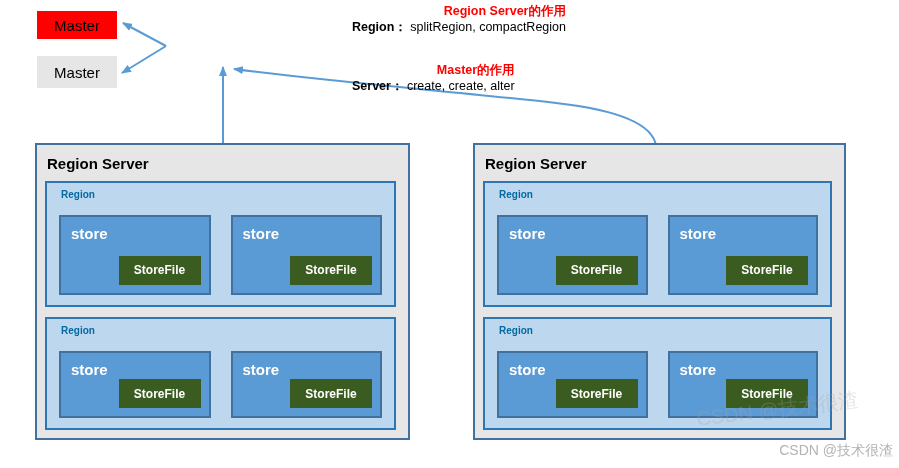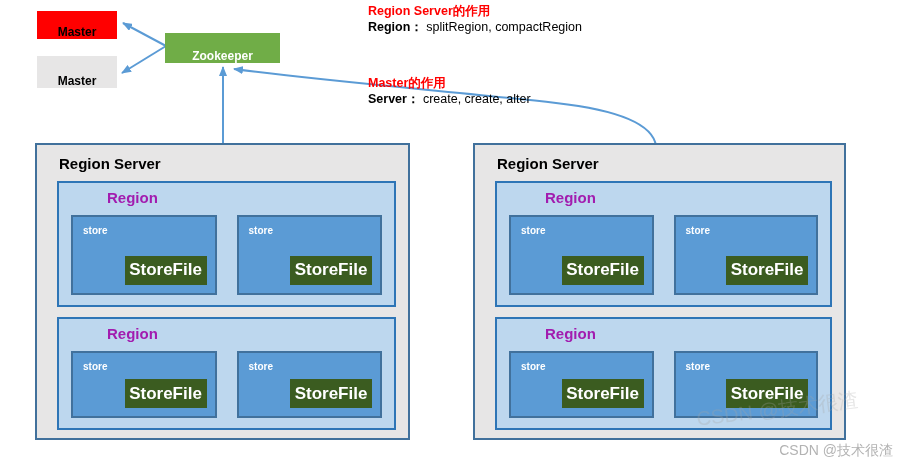--- a/index.html
+++ b/index.html
@@ -8,71 +8,71 @@
     width:899px;height:468px;
     background:#ffffff;
     font-family:"Liberation Sans","DejaVu Sans",sans-serif;
     overflow:hidden;
   }
   .arrows{position:absolute;left:0;top:0;width:899px;height:468px;pointer-events:none;}
 
   
   .node{
     position:absolute;
-    display:flex;align-items:flex-end;justify-content:center;
-    font-weight:bold;font-size:12px;color:#000;
+    display:flex;align-items:center;justify-content:center;
+    font-weight:normal;font-size:15px;color:#000;
   }
   .master-active{left:37px;top:11px;width:80px;height:28px;background:var(--master-active-bg);}
   .master-standby{left:37px;top:56px;width:80px;height:32px;background:var(--master-standby-bg);}
   .zookeeper{left:165px;top:33px;width:115px;height:30px;background:var(--zookeeper-bg);color:#fff;}
 
   
-  .note{position:absolute;left:368px;font-size:12.5px;color:#000;line-height:16px;white-space:nowrap;}
+  .note{position:absolute;left:352px;font-size:12.5px;color:#000;line-height:16px;white-space:nowrap;text-align:right;}
   .note-1{top:3px;}
-  .note-2{top:62px;margin-top:13px;}
+  .note-2{top:62px;}
   .note-title{color:var(--note-title);font-weight:bold;}
   .note-line-label{font-weight:bold;}
 
   
   .rs{
     position:absolute;top:143px;height:297px;
     background:var(--server-bg);
     border:2px solid var(--server-border);
     box-sizing:border-box;
     display:flex;flex-direction:column;
-    padding:6px 12px 8px 20px;
+    padding:6px 12px 8px 8px;
   }
   .rs-left{left:35px;width:375px;}
   .rs-right{left:473px;width:373px;}
   .rs-title{font-weight:bold;font-size:15px;color:#000;padding:4px 0 6px 2px;height:20px;}
   .region{
     background:var(--region-bg);
     border:2px solid var(--region-border);
     box-sizing:border-box;
     padding:4px 12px 10px 12px;
     display:flex;flex-direction:column;
   }
   .region-1{height:128px;margin-bottom:10px;}
   .region-2{height:115px;}
-  .region-title{font-weight:bold;font-size:15px;color:#a21caf;padding:2px 0 6px 2px;height:20px;margin-left:34px;}
+  .region-title{font-weight:bold;font-size:10px;color:#0369a1;padding:2px 0 6px 2px;height:20px;}
   .stores{display:flex;flex:1;gap:20px;}
   .store{
     flex:1;
     background:var(--store-bg);
     border:2px solid var(--store-border);
     box-sizing:border-box;
     padding:8px 8px 8px 10px;
     display:flex;flex-direction:column;
   }
-  .store-label{font-weight:bold;font-size:10px;color:#fff;}
+  .store-label{font-weight:bold;font-size:15px;color:#fff;}
   .storefile{
     margin-top:auto;align-self:flex-end;
     width:82px;height:29px;
     background:var(--storefile-bg);
-    color:#fff;font-weight:bold;font-size:17px;
+    color:#fff;font-weight:bold;font-size:12px;
     display:flex;align-items:center;justify-content:center;
   }
 
   
   .watermark{
     position:absolute;right:6px;bottom:8px;
     font-size:14px;color:#b3b3b3;
   }
   .watermark-ghost{
     position:absolute;right:40px;top:396px;
@@ -95,23 +95,20 @@
     <path d="M 166 46 L 122 73" fill="none" stroke="#5b9bd5" stroke-width="2" marker-end="url(#ah)"></path>
     <path d="M 223 143 L 223 67" fill="none" stroke="#5b9bd5" stroke-width="2" marker-end="url(#ah)"></path>
     <path d="M 656 146 C 653 124, 618 110, 556 103 C 462 92, 330 82, 234 69" fill="none" stroke="#5b9bd5" stroke-width="2" marker-end="url(#ah)"></path>
   </svg>
 
   <div class="node master-active">
     <span>Master</span>
   </div>
   <div class="node master-standby">
     <span>Master</span>
-  </div>
-  <div class="node zookeeper">
-    <span>Zookeeper</span>
   </div>
 
   <div class="note note-1">
     <div class="note-title">Region Server的作用</div>
     <div class="note-line">
       <span class="note-line-label">Region：</span>
       <span class="note-line-text">splitRegion, compactRegion</span>
     </div>
   </div>
 

